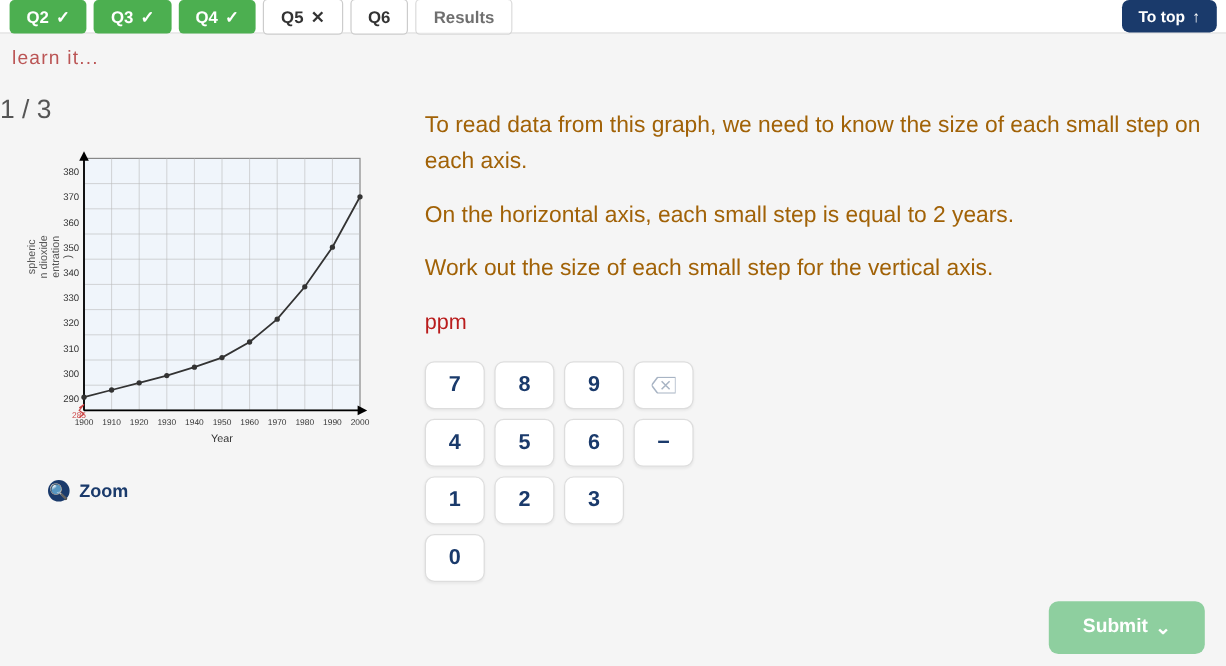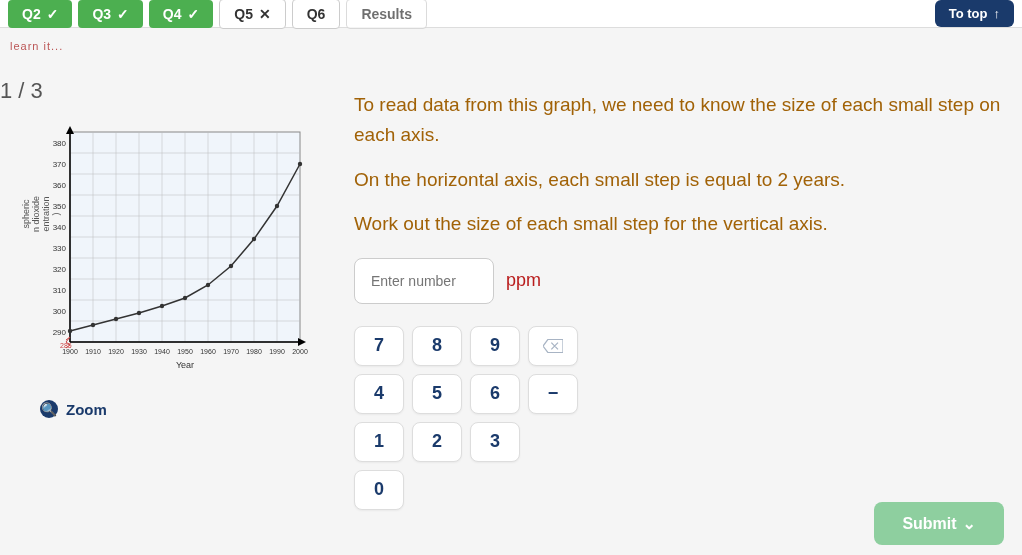--- a/index.html
+++ b/index.html
@@ -44,21 +44,21 @@
     font-weight: 600;
     display: flex;
     align-items: center;
     gap: 6px;
     cursor: pointer;
   }
   .learn-label {
     position: absolute;
     top: 40px;
     left: 10px;
-    font-size: 11px;
+    font-size: 16px;
     color: #b55;
     letter-spacing: 1px;
   }
   .content {
     display: flex;
     padding: 30px 20px 10px 0;
     gap: 24px;
   }
   .left-col {
     width: 330px;
@@ -317,21 +317,20 @@
   </div>
 
   <div class="right-col">
     <div class="qtext">
       <p>To read data from this graph, we need to know the size of each small step on each axis.</p>
       <p>On the horizontal axis, each small step is equal to 2 years.</p>
       <p>Work out the size of each small step for the vertical axis.</p>
     </div>
 
     <div class="answer-row">
-      <input class="answer-input" placeholder="Enter number" style="">
       <span class="unit">ppm</span>
     </div>
 
     <div class="keypad">
       <div class="key">7</div>
       <div class="key">8</div>
       <div class="key">9</div>
       <div class="key bksp">
         <svg viewBox="0 0 24 16">
             <path d="M6 0 L24 0 L24 16 L6 16 L0 8 Z M10 4 L18 12 M18 4 L10 12" fill="none" stroke="#a8b4c4" stroke-width="1.5"></path>

